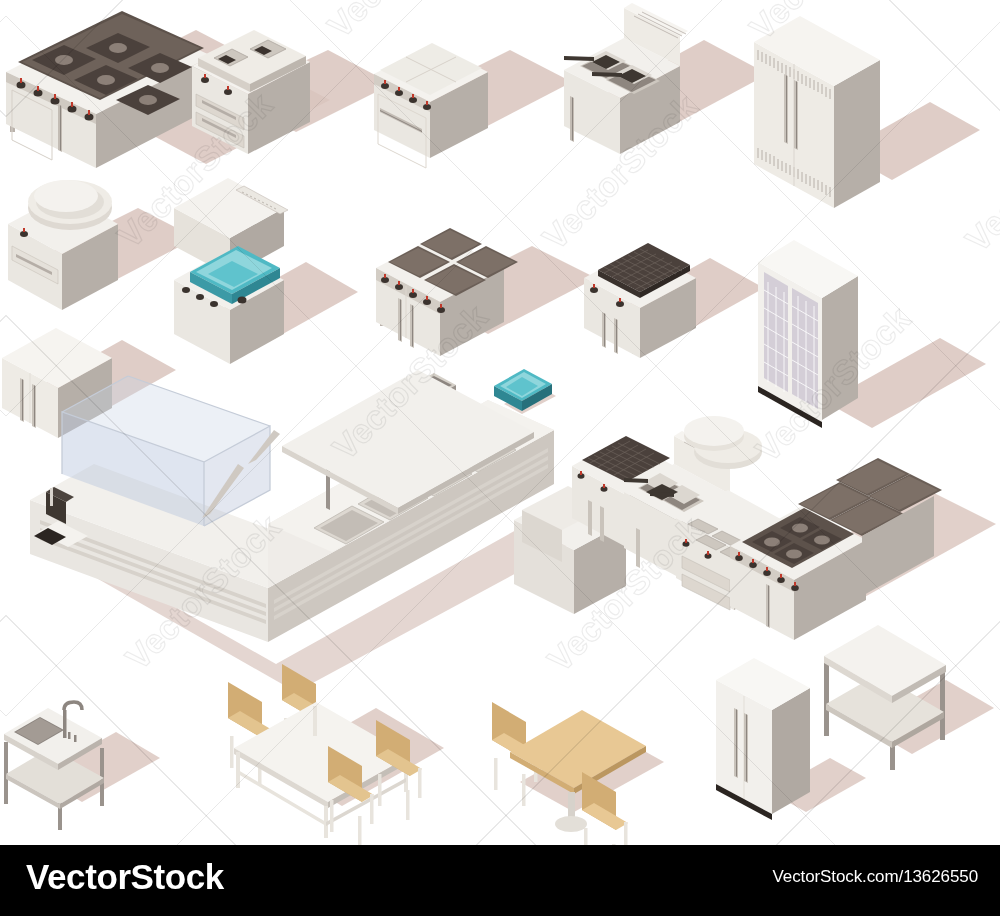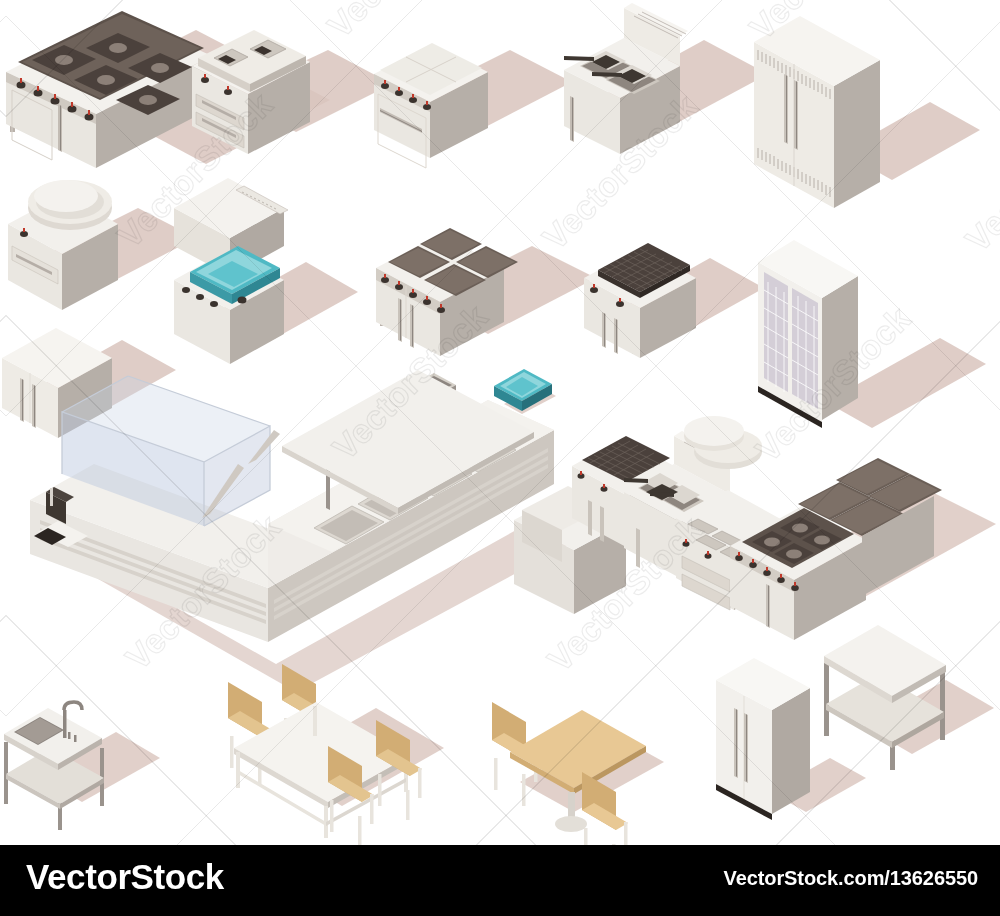--- a/index.html
+++ b/index.html
@@ -19,21 +19,21 @@
 
   
   #scene{position:absolute;inset:0;}
   .obj{position:absolute;}
   .obj svg{display:block;overflow:visible;}
 
   
   #footer-bar{position:absolute;left:0;bottom:0;width:1000px;height:71px;background:#000;}
   #brand-logo{position:absolute;left:26px;top:12px;color:#fff;font-size:35px;font-weight:700;
      letter-spacing:-0.4px;font-family:"Liberation Sans",sans-serif;}
-  #source-url{position:absolute;right:22px;top:22px;color:#fff;font-size:20px;font-weight:700;
+  #source-url{position:absolute;right:22px;top:22px;color:#fff;font-size:17px;font-weight:400;
      letter-spacing:-0.1px;font-family:"Liberation Sans",sans-serif;}
 </style>
 </head>
 <body>
 
 <div id="stage">
 
   <div id="scene">
 
     <div class="obj" style="left:0px;top:0px;">

